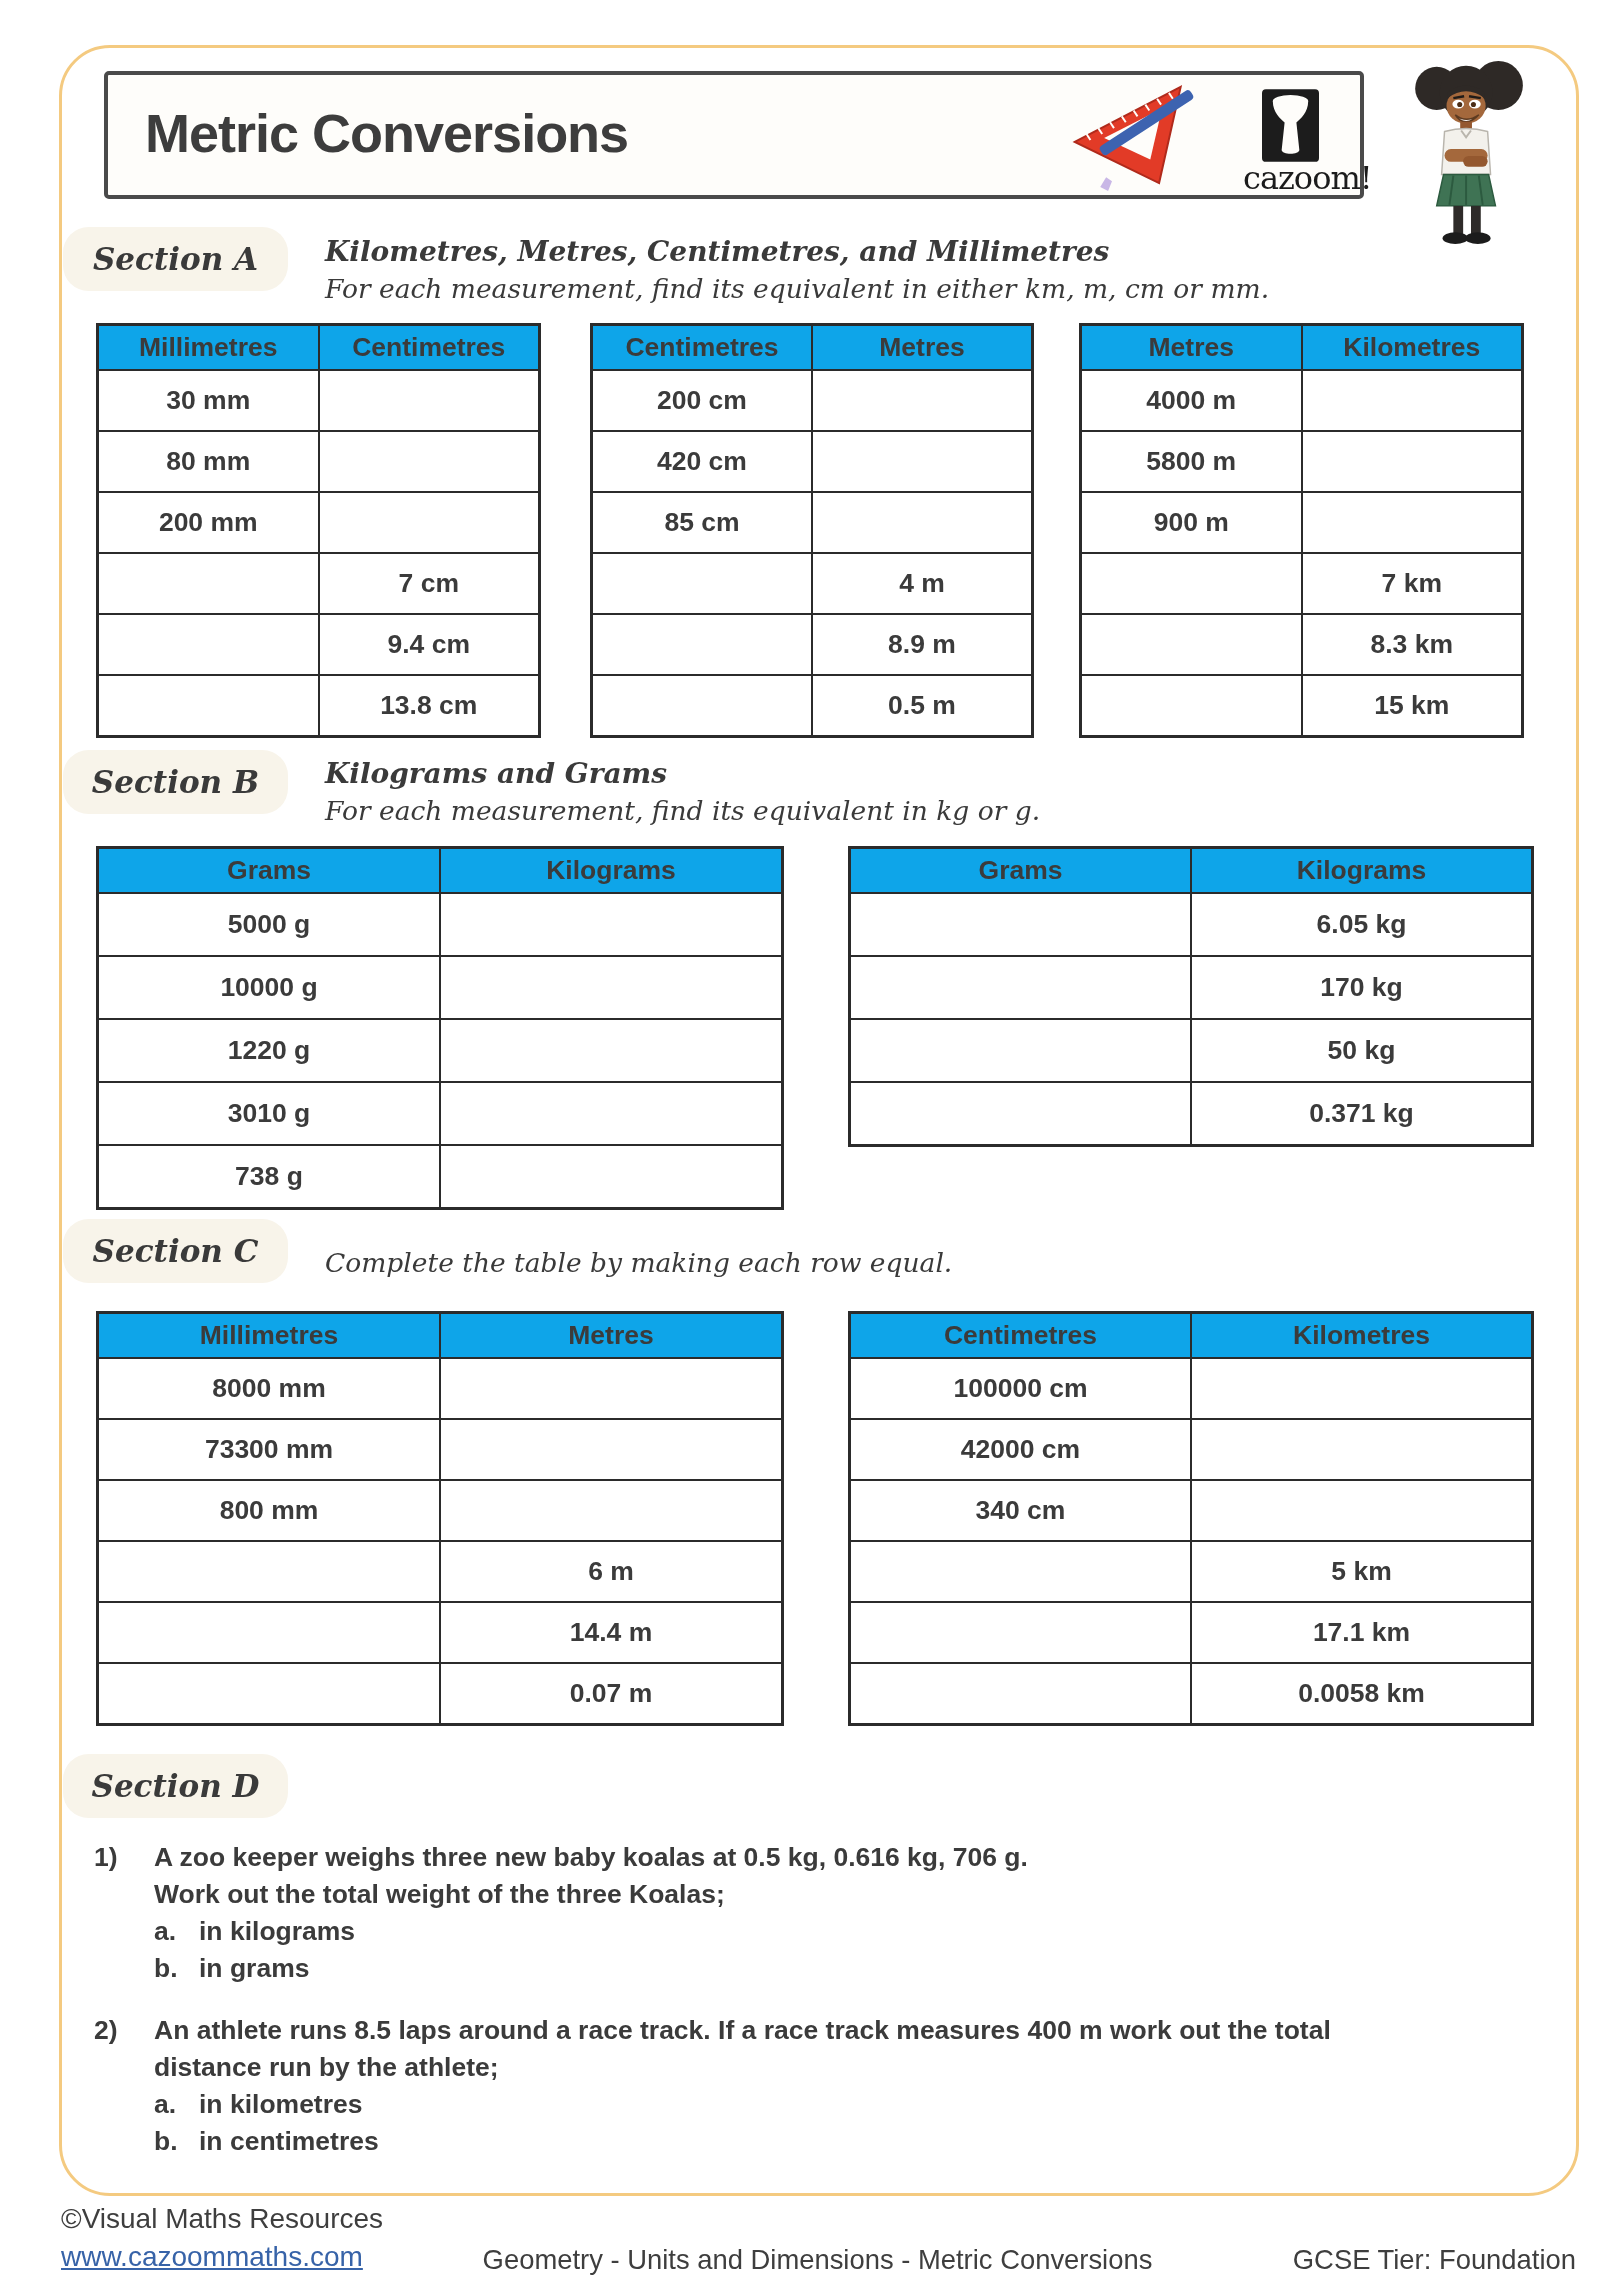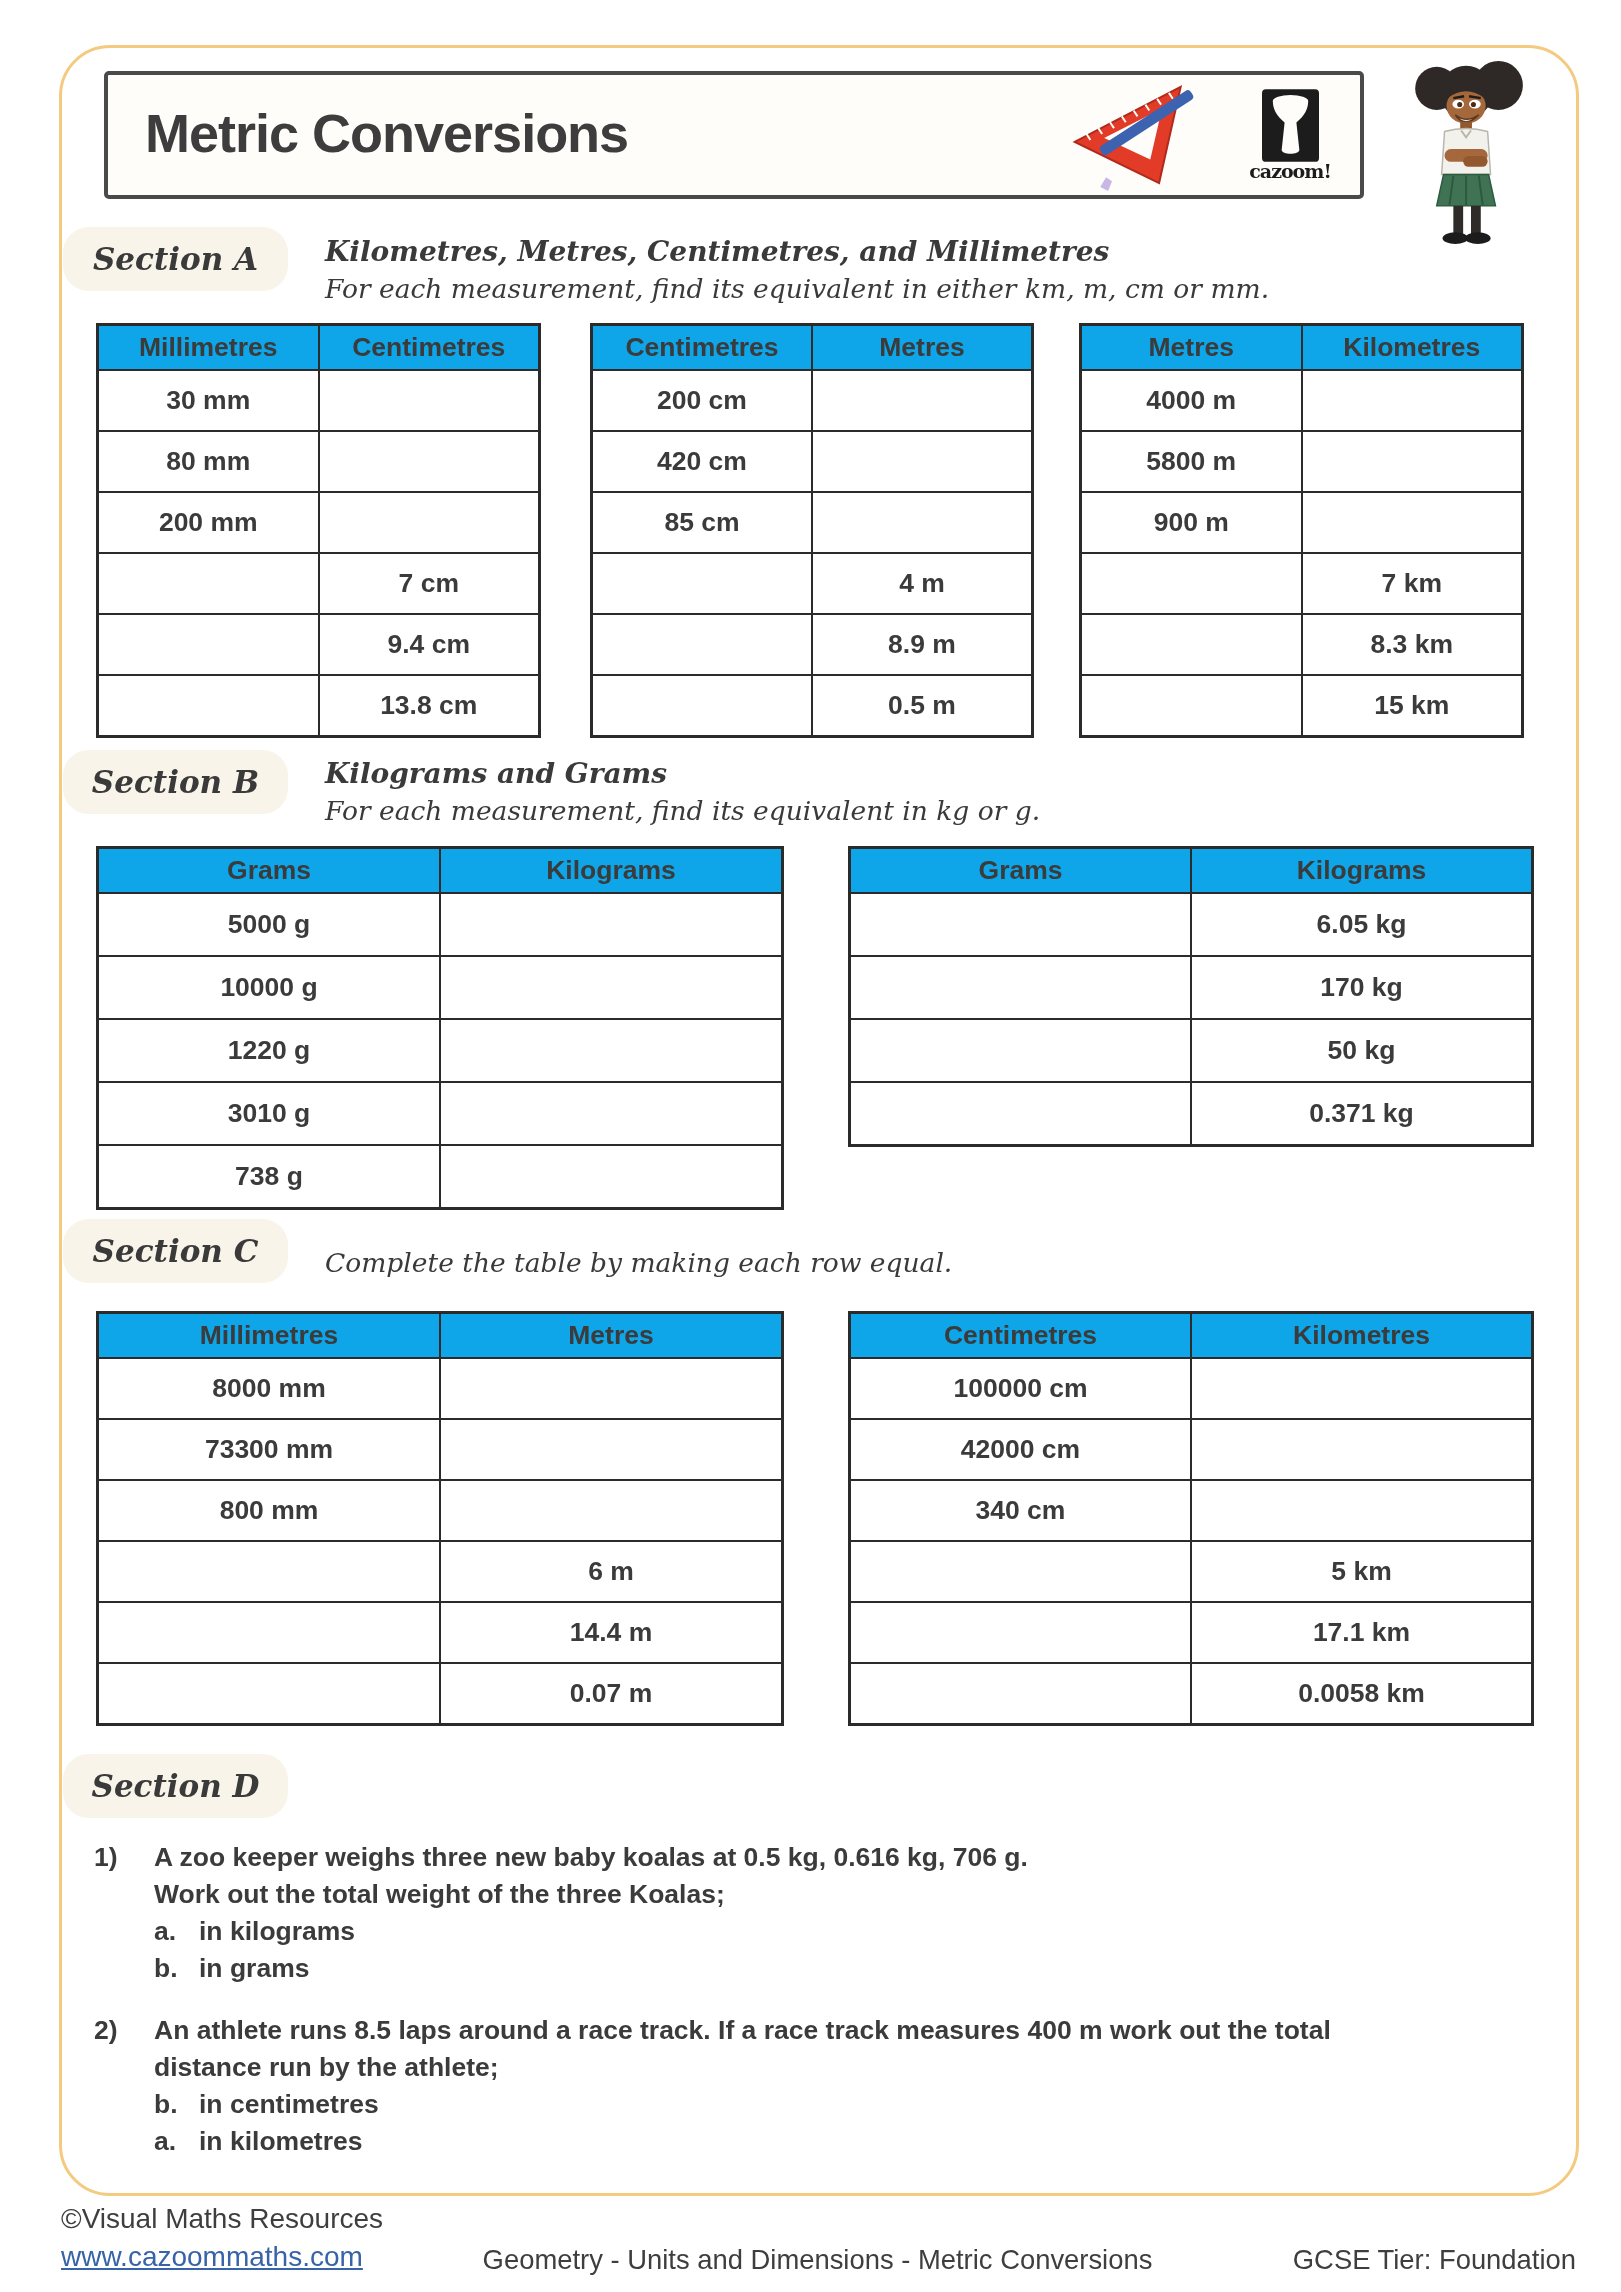--- a/index.html
+++ b/index.html
@@ -11,21 +11,21 @@
                border:3.9px solid #F4CA80;border-radius:51px;}
 
   
   .header-box{position:absolute;left:104px;top:71px;width:1252px;height:120px;
               background:#FEFDFA;border:4.9px solid #4a4a4a;border-radius:5px;}
   .title{position:absolute;left:37px;top:50%;transform:translateY(-54%);
          font-size:54px;font-weight:bold;letter-spacing:-1px;color:#3d3d3d;white-space:nowrap;}
   .setsquare{position:absolute;left:953px;top:5.9px;width:155px;height:110px;}
   .logo{position:absolute;left:1135px;top:13.7px;width:94px;text-align:center;}
   .logo svg{display:block;margin:0 auto;}
-  .logo-text{font-family:"DejaVu Serif", serif;font-weight:bold;font-size:19px;color:#1c1c1c;
+  .logo-text{font-family:"DejaVu Serif", serif;font-weight:normal;font-size:32px;color:#1c1c1c;
              letter-spacing:-1px;line-height:1;}
   .girl{position:absolute;left:1412px;top:59px;width:116px;height:188px;}
 
   
   .slabel{position:absolute;left:63px;width:225px;height:64px;background:#F8F4EA;border-radius:25.5px;
           display:flex;align-items:center;justify-content:center;
           font-family:"DejaVu Serif", serif;font-style:italic;font-weight:bold;font-size:31px;color:#3a3a3a;}
   .sheading{position:absolute;left:325px;font-family:"DejaVu Serif", serif;font-style:italic;
             font-weight:bold;font-size:28px;color:#3a3a3a;white-space:nowrap;text-align:center;}
   .sinstr{position:absolute;left:325px;font-family:"DejaVu Serif", serif;font-style:italic;
@@ -375,22 +375,22 @@
       <div><span class="subletter">a.</span><span>in kilograms</span></div>
       <div><span class="subletter">b.</span><span>in grams</span></div>
     </div>
   </div>
 
   <div class="question" style="top:2012px;">
     <span class="qnum">2)</span>
     <div class="qbody">
       <div>An athlete runs 8.5 laps around a race track. If a race track measures 400 m work out the total</div>
       <div>distance run by the athlete;</div>
+      <div><span class="subletter">a.</span><span>in kilometres</span></div>
       <div><span class="subletter">b.</span><span>in centimetres</span></div>
-      <div><span class="subletter">a.</span><span>in kilometres</span></div>
     </div>
   </div>
 
   <div class="f-copy">©Visual Maths Resources</div>
   <div class="f-link">www.cazoommaths.com</div>
   <div class="f-center">Geometry - Units and Dimensions - Metric Conversions</div>
   <div class="f-right">GCSE Tier: Foundation</div>
 
 </div>
 

